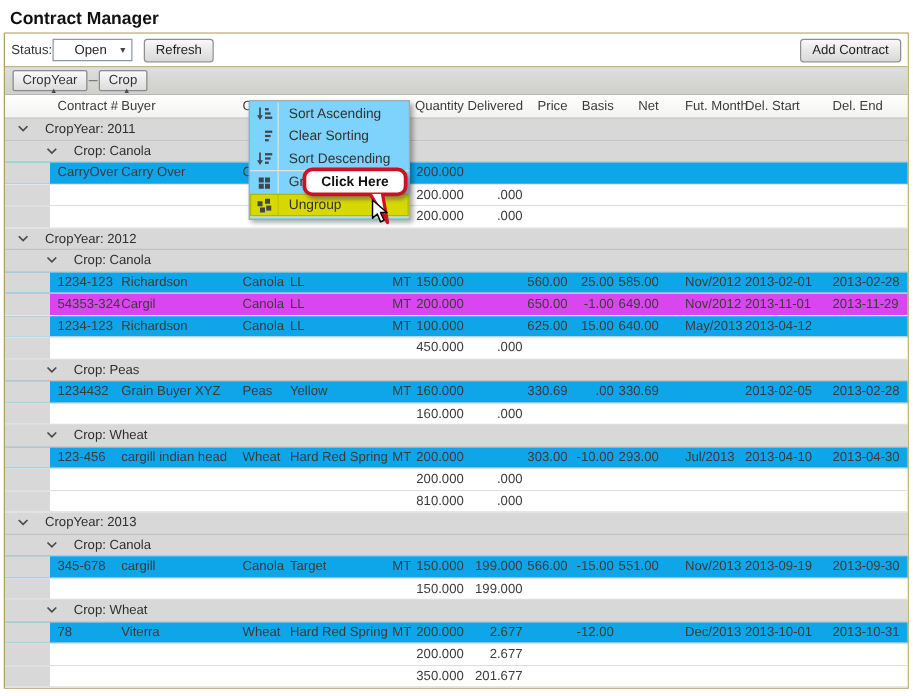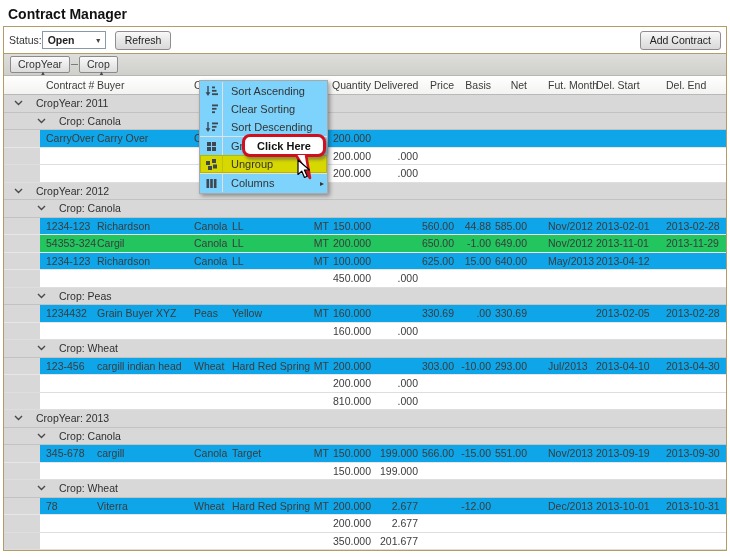--- a/index.html
+++ b/index.html
@@ -8,21 +8,21 @@
   .page { position: relative; width: 730px; height: 557px; }
 
   .page-title { font-size: 14px; font-weight: bold; color: #111; padding: 6px 0 0 8px; height: 25px; }
 
   .frame { position: absolute; left: 3px; right: 3px; top: 26px; border: 1px solid #b29d62; background: #fff; }
 
   
   .toolbar { display: flex; align-items: center; height: 27px; padding: 0 5px; background: #fff; border-bottom: 1px solid #b29d62; }
   .lbl { font-size: 10.5px; color: #333; margin-right: 0; }
   .select { display: flex; align-items: center; justify-content: space-between; width: 64px; height: 18px;
-    border: 1px solid #8a99a8; background: #fff; font-size: 10.5px; color: #222; padding: 0 3px 0 5px; cursor: default; font-weight: bold; }
+    border: 1px solid #8a99a8; background: #fff; font-size: 10.5px; color: #222; padding: 0 3px 0 17px; cursor: default; }
   .select .dd { font-size: 7px; color: #444; }
   .btn { font-family: inherit; font-size: 10.5px; color: #222; border: 1px solid #8e8e8e; border-radius: 3px;
     background: linear-gradient(#f9f9f9, #e9e9e9 45%, #d9d9d9); padding: 2px 9px; height: 19px; cursor: default; }
   .btn.refresh { margin-left: 9px; }
   .btn.add { margin-left: auto; }
 
   
   .grouppanel { display: flex; align-items: center; height: 22px; padding: 0 6px;
     background: linear-gradient(#dededc, #cfcfcb); border-bottom: 1px solid #b7b7b2; }
   .chip { display: inline-flex; align-items: center; border: 1px solid #8b8b8b; border-radius: 2px;
@@ -30,21 +30,21 @@
   .chip .sort-arrow { font-size: 6px; color: #4a4a4a; margin-left: 6px; }
   .chip-connector { width: 7px; height: 1px; background: #7c7c7c; margin: 0 1px; }
 
   
   .gridhead { display: flex; align-items: center; height: 19px; background: linear-gradient(#ffffff, #f3f3f1);
     border-bottom: 1px solid #b9b9b9; font-size: 10.5px; color: #3b3b3b; }
   .gridhead .cell { cursor: default; }
 
   
   .grid-row { display: flex; align-items: center; height: 17.5px; font-size: 10.5px; color: #3c3c3c;
-    border-bottom: 1px solid #e7e7e7; background: #22c55e; }
+    border-bottom: 1px solid #e7e7e7; background: #d946ef; }
   .grid-row.shade { background: #0ea5e9; }
   .grid-row.group { background: #d8d8d8; border-bottom: 1px solid #c2c2c2; color: #2f2f2f; }
   .grid-row.summary { background: #fff; border-bottom: 1px solid #dedede; }
   .chev { display: inline-flex; margin-right: 13px; }
   .grid-row.year-group .chev { margin-left: 10px; }
   .grid-row.crop-group .chev { margin-left: 33px; }
 
   .cell { white-space: nowrap; overflow: visible; }
   .c-indent     { width: 36px; align-self: stretch; flex: none; }
   .grid-row .c-indent { background: #d8d8d8; }
@@ -214,21 +214,21 @@
         <div class="grid-row data shade">
           <div class="cell c-indent"></div>
           <div class="cell c-contract">1234-123</div>
           <div class="cell c-buyer">Richardson</div>
           <div class="cell c-crop">Canola</div>
           <div class="cell c-commodity">LL</div>
           <div class="cell c-unit">MT</div>
           <div class="cell c-quantity">150.000</div>
           <div class="cell c-delivered"></div>
           <div class="cell c-price">560.00</div>
-          <div class="cell c-basis">44.88</div>
+          <div class="cell c-basis">25.00</div>
           <div class="cell c-net">585.00</div>
           <div class="cell c-fut_month">Nov/2012</div>
           <div class="cell c-del_start">2013-02-01</div>
           <div class="cell c-del_end">2013-02-28</div>
         </div>
         <div class="grid-row data">
           <div class="cell c-indent"></div>
           <div class="cell c-contract">54353-324</div>
           <div class="cell c-buyer">Cargil</div>
           <div class="cell c-crop">Canola</div>
@@ -531,31 +531,20 @@
           <svg width="13" height="13" viewBox="0 0 13 13">
             <rect x="1" y="3" width="4" height="4" fill="#3f4650"></rect>
             <rect x="7" y="1" width="4" height="4" fill="#3f4650"></rect>
             <rect x="3" y="8" width="4" height="4" fill="#3f4650"></rect>
             <rect x="8" y="6.5" width="4" height="4" fill="#3f4650"></rect>
           </svg>
         </span>
         <span class="menu-label">Ungroup</span>
       </div>
       <div class="menu-sep"></div>
-      <div class="menu-item">
-        <span class="menu-icon">
-          <svg width="13" height="13" viewBox="0 0 13 13">
-            <rect x="1.5" y="2" width="2.6" height="9" fill="#3f4650"></rect>
-            <rect x="5.2" y="2" width="2.6" height="9" fill="#3f4650"></rect>
-            <rect x="8.9" y="2" width="2.6" height="9" fill="#3f4650"></rect>
-          </svg>
-        </span>
-        <span class="menu-label">Columns</span>
-        <span class="submenu-arrow">▸</span>
-      </div>
     </div>
 
   <svg class="callout-tail" width="36" height="26" viewBox="0 0 36 26">
     <path d="M14 0 L28 23 L24 0" fill="#ffffff" stroke="#cf1020" stroke-width="2.6" stroke-linejoin="round"></path>
   </svg>
   <div class="callout">Click Here</div>
 
   <svg class="cursor" width="16" height="21" viewBox="0 0 16 21">
     <polygon points="1,1 1,15.5 4.8,12.2 7.5,18.5 10.2,17.2 7.4,11 12.5,11" fill="#ffffff" stroke="#000000" stroke-width="1.2" stroke-linejoin="round"></polygon>
   </svg>

